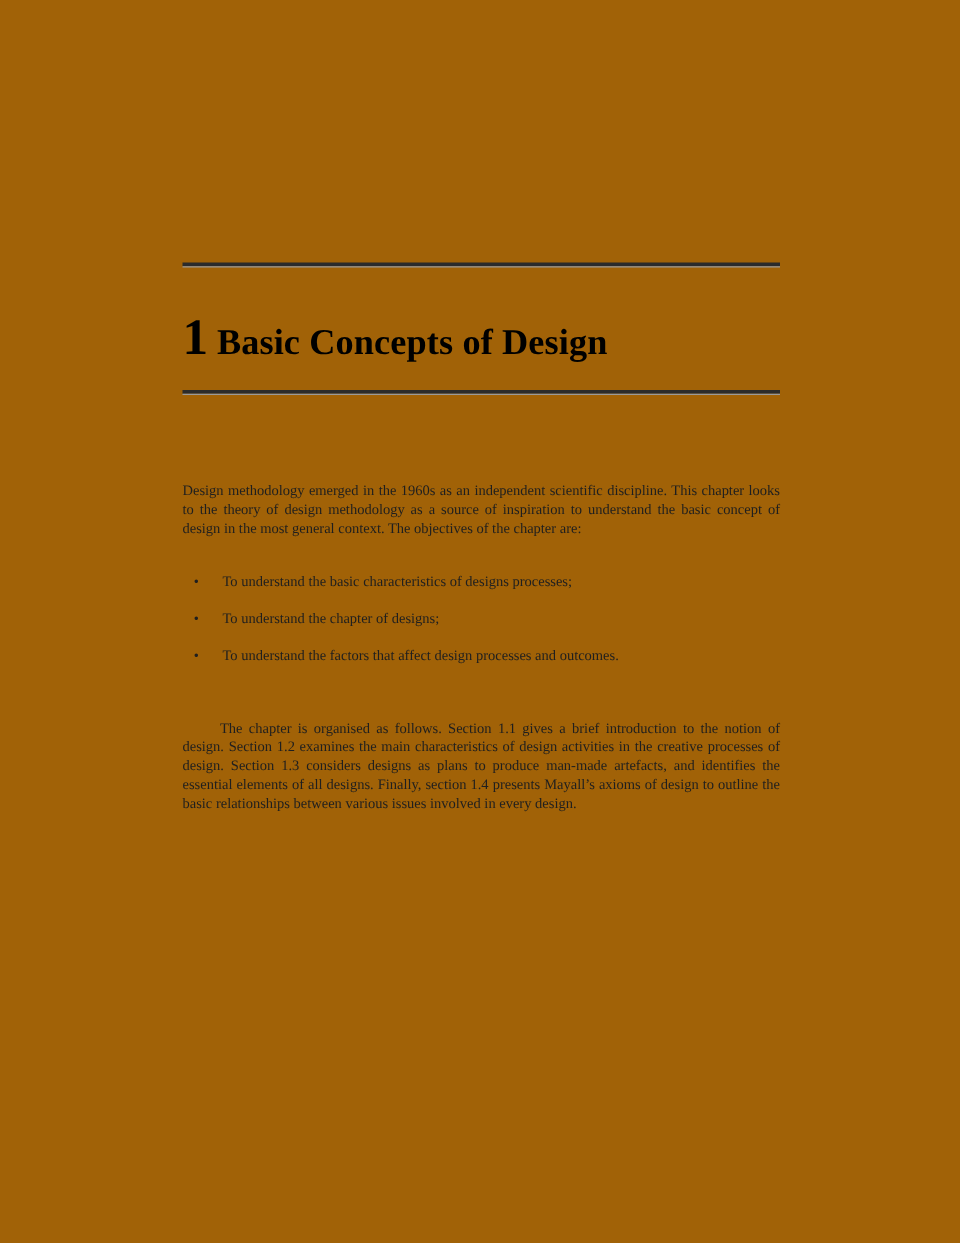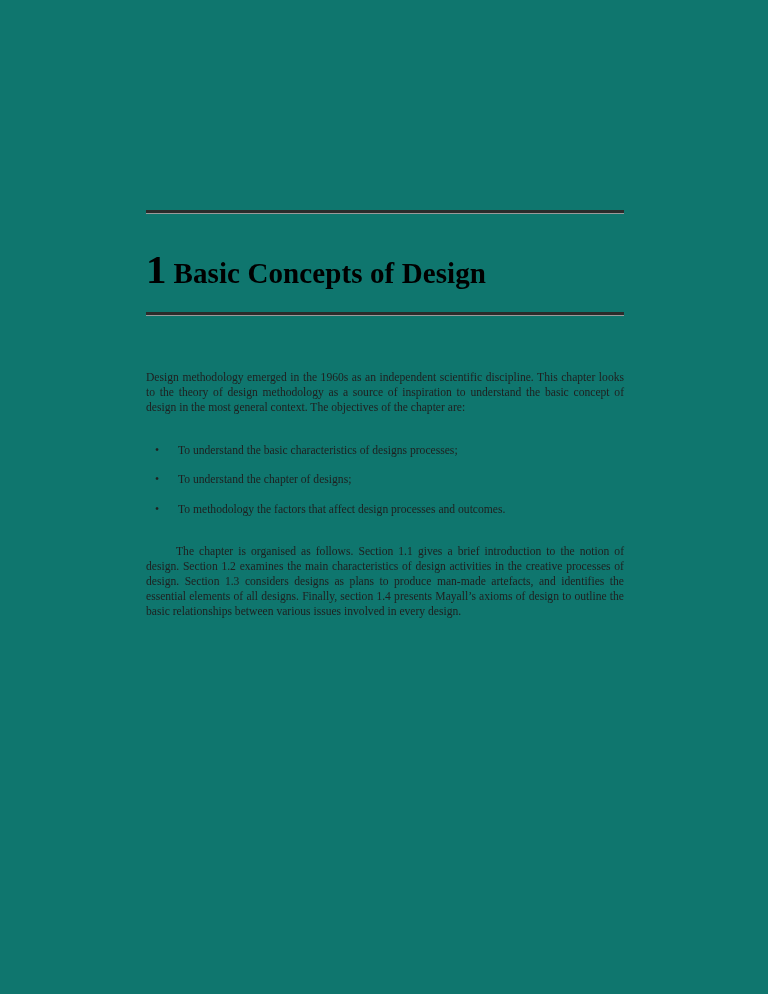--- a/index.html
+++ b/index.html
@@ -12,21 +12,21 @@
     height: 994px;
     font-family: "Liberation Serif", "DejaVu Serif", serif;
     color: #1a1a1a;
     -webkit-font-smoothing: antialiased;
   }
 
   #page {
     position: relative;
     width: 768px;
     height: 994px;
-    background: #0f766e;
+    background: #a16207;
     overflow: hidden;
   }
 
   
   .chapter-block {
     position: absolute;
     left: 146px;
     top: 210px;
     width: 478px;
   }
@@ -71,34 +71,35 @@
   .chapter-name {
     font-size: 29px;
     font-weight: bold;
     color: #000000;
   }
 
   
   .content {
     position: absolute;
     left: 146px;
-    top: 371px;
+    top: 386px;
     width: 478px;
   }
 
   p.body-para {
     margin: 0;
     font-size: 11.6px;
     line-height: 14.9px;
     text-align: justify;
     color: #1f1f1f;
     hyphens: none;
   }
   p.body-para.indented {
     text-indent: 30px;
+    margin-top: 16px;
   }
 
   ul.objectives {
     list-style: none;
     margin: 0;
     padding: 0;
   }
   ul.objectives li {
     position: relative;
     font-size: 11.6px;
@@ -153,21 +154,21 @@
       <li>
         <span class="bullet-glyph">•</span>
         <span>To understand the basic characteristics of designs processes;</span>
       </li>
       <li>
         <span class="bullet-glyph">•</span>
         <span>To understand the chapter of designs;</span>
       </li>
       <li>
         <span class="bullet-glyph">•</span>
-        <span>To methodology the factors that affect design processes and outcomes.</span>
+        <span>To understand the factors that affect design processes and outcomes.</span>
       </li>
     </ul>
 
     <div class="gap-after-list"></div>
 
     <p class="body-para indented">The chapter is organised as follows. Section 1.1 gives a brief introduction to the notion of design. Section 1.2 examines the main characteristics of design activities in the creative processes of design. Section 1.3 considers designs as plans to produce man-made artefacts, and identifies the essential elements of all designs. Finally, section 1.4 presents Mayall’s axioms of design to outline the basic relationships between various issues involved in every design.</p>
 
   </div>
 
 </div>

